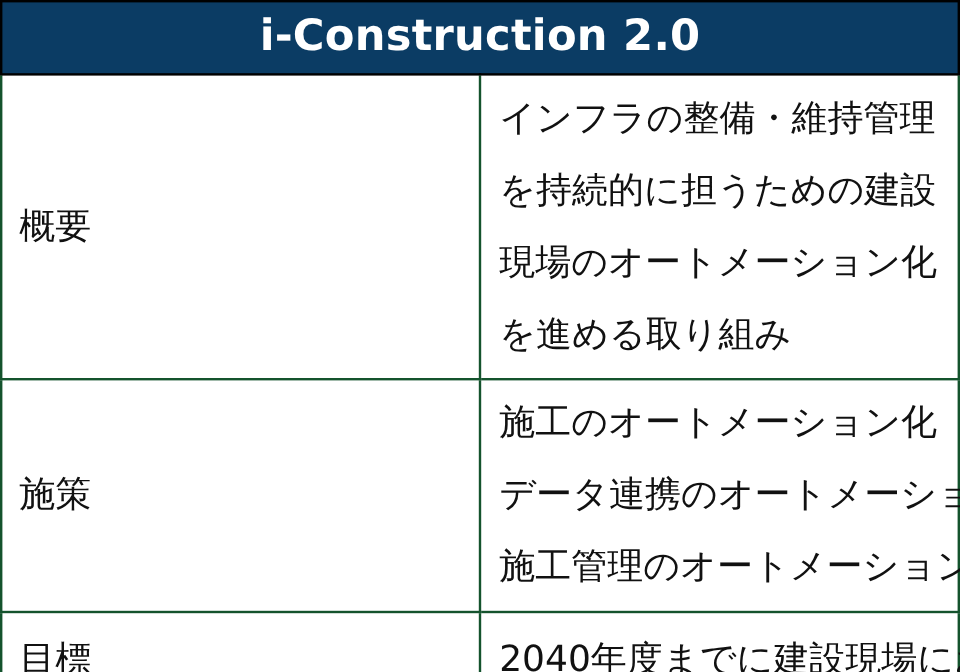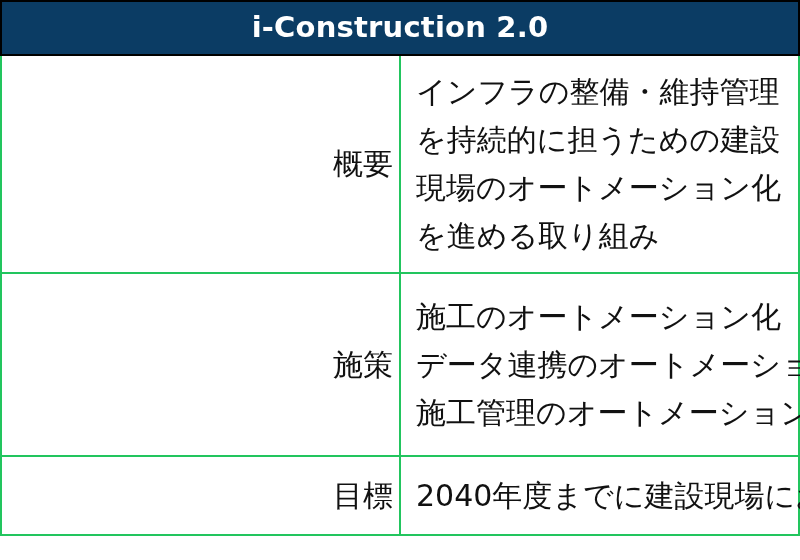--- a/index.html
+++ b/index.html
@@ -28,45 +28,45 @@
     border-collapse: collapse;
     table-layout: fixed;
     border: 2px solid #000000;
     box-sizing: border-box;
   }
 
   
   .info-table thead th.title-cell {
     background: #0b3c64;
     color: #ffffff;
-    font-size: 29px;
+    font-size: 36px;
     font-weight: bold;
     letter-spacing: 0.2px;
     text-align: center;
     padding: 8px 0 10px 0;
     height: 54px;
     box-sizing: border-box;
     border: 2px solid #000000;
     font-family: "DejaVu Sans", "Liberation Sans", sans-serif;
   }
 
   
   .info-table td {
-    border: 2px solid #22c55e;
+    border: 2px solid #14532d;
     vertical-align: middle;
     color: #111111;
     font-size: 30px;
-    line-height: 48px;
+    line-height: 60px;
     box-sizing: border-box;
   }
 
   .label-cell {
     width: 135px;
     padding: 4px 6px 4px 14px;
-    text-align: right;
+    text-align: left;
     white-space: nowrap;
     font-family: "DejaVu Sans", "Liberation Sans", sans-serif;
   }
 
   .content-cell {
     padding: 6px 10px 6px 15px;
     text-align: left;
     font-family: "DejaVu Sans", "Liberation Sans", sans-serif;
   }
 

